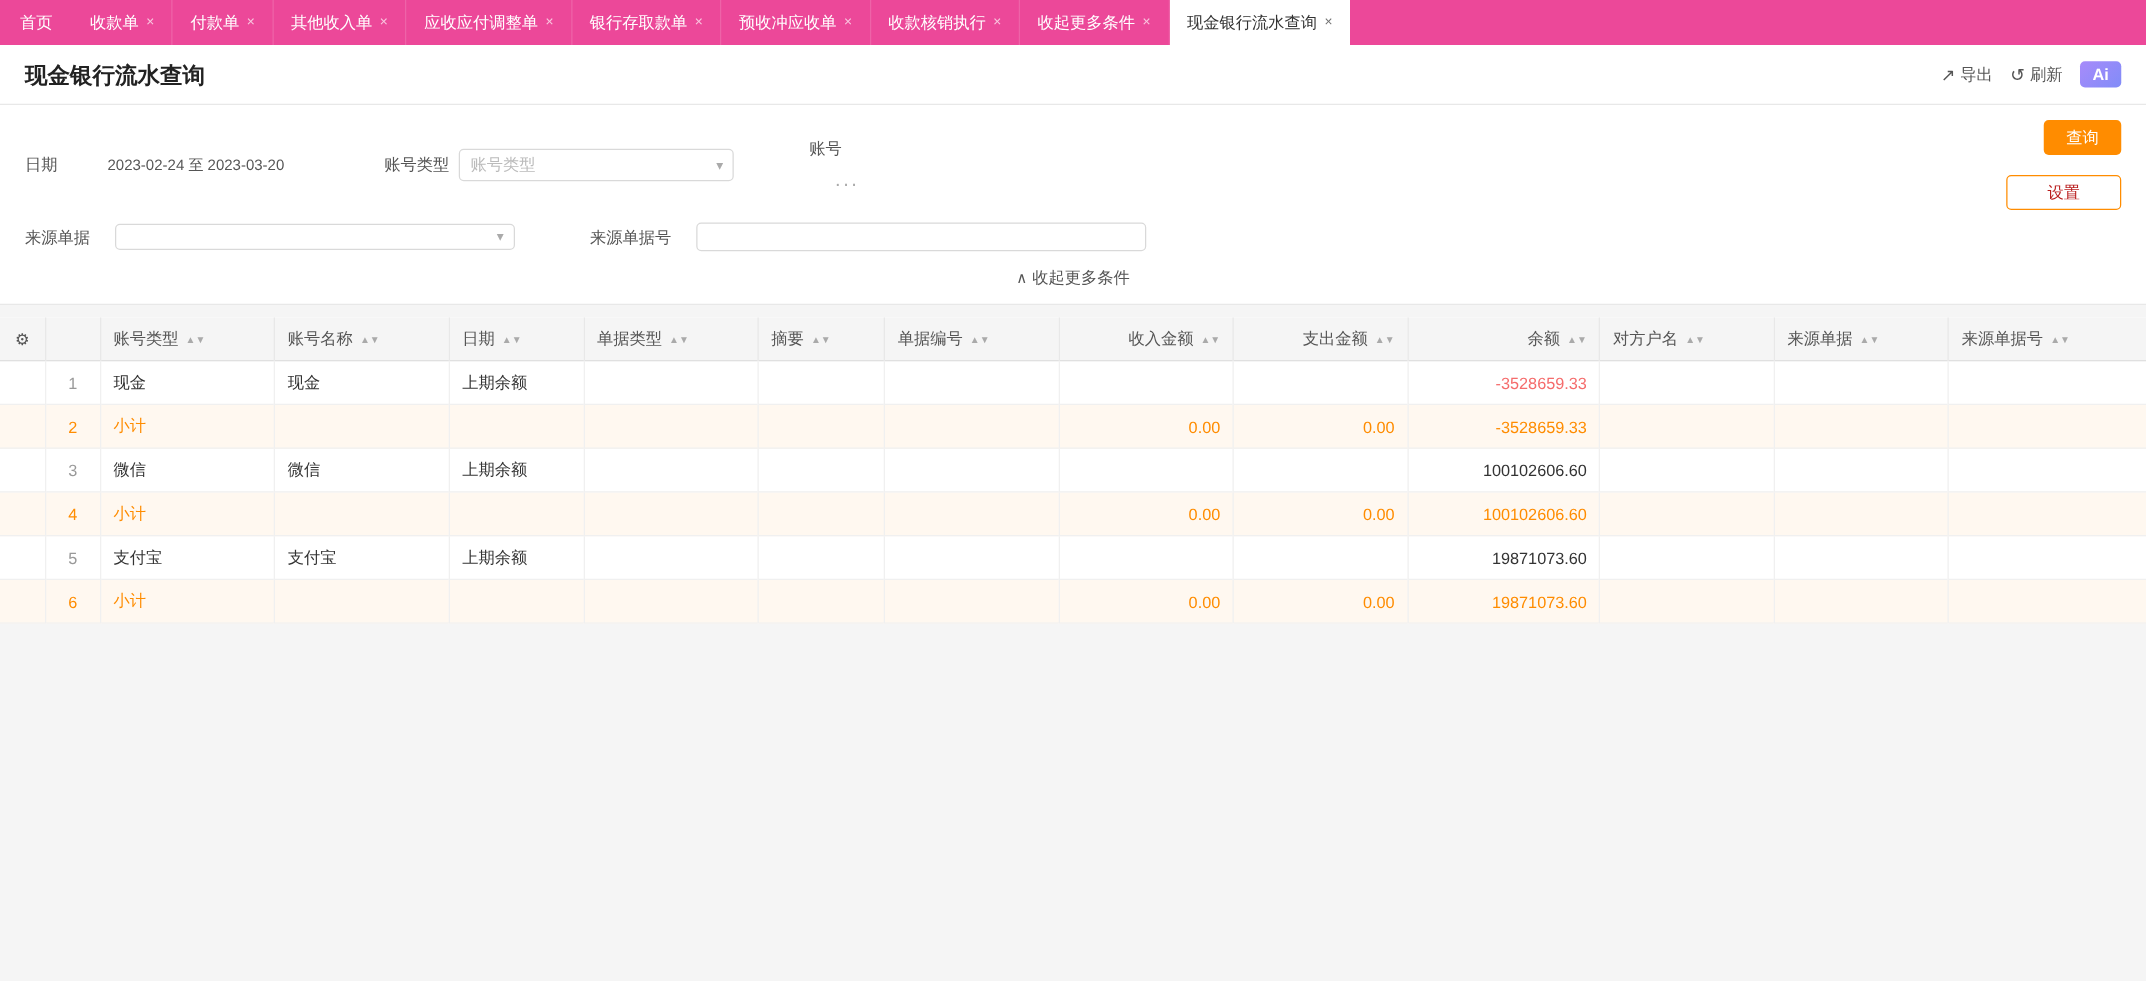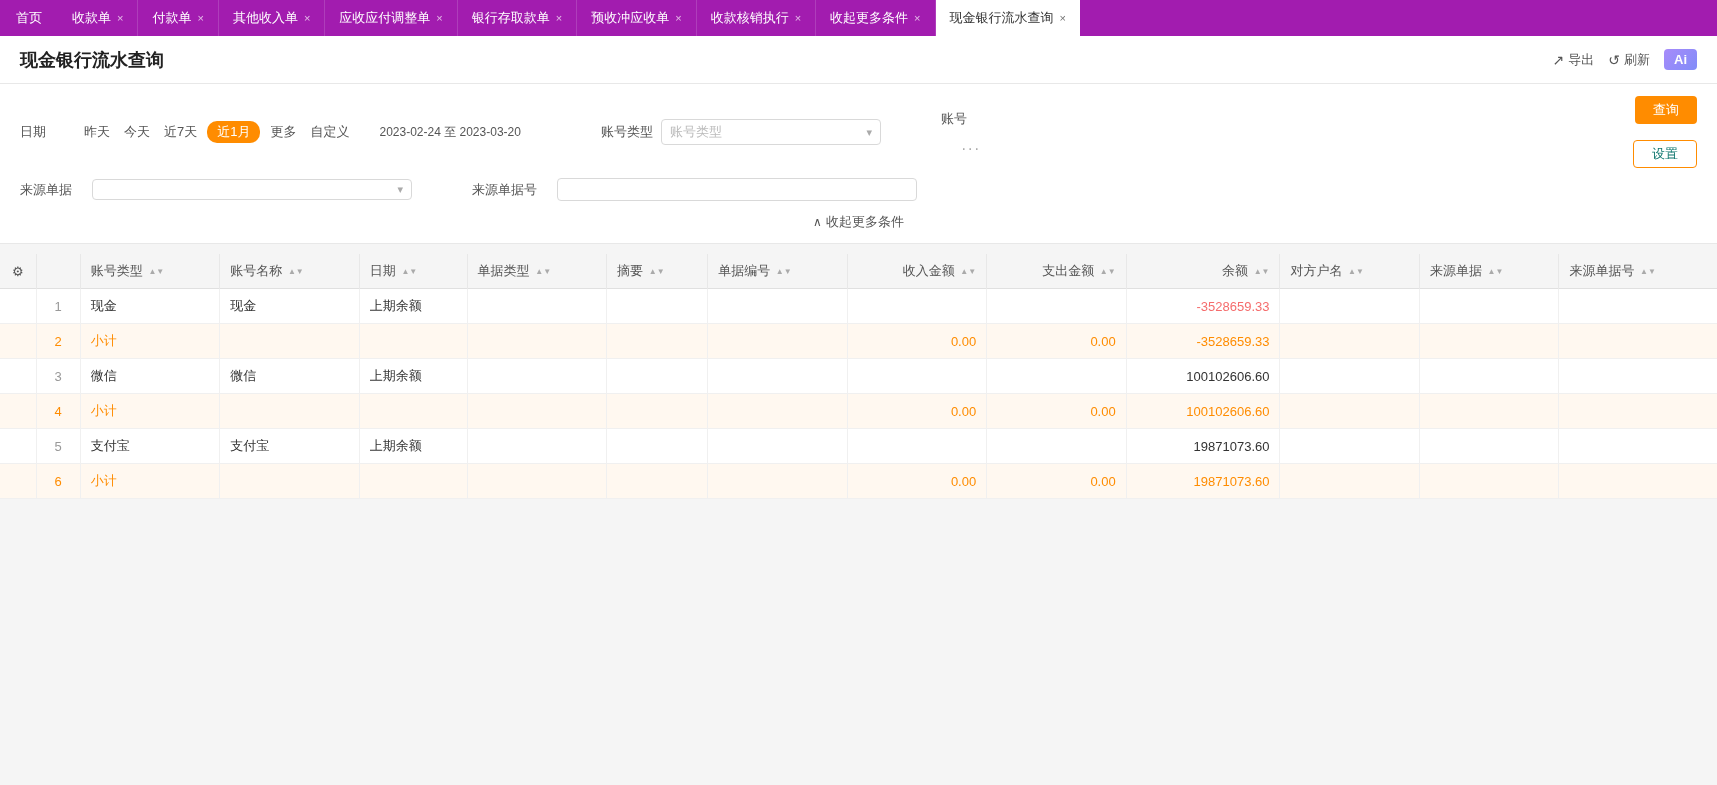--- a/index.html
+++ b/index.html
@@ -1,20 +1,20 @@
 <!DOCTYPE html>
 <html><head>
   <meta charset="utf-8">
   <style>
     * { box-sizing: border-box; margin: 0; padding: 0; }
     body { font-family: "Microsoft YaHei", "PingFang SC", sans-serif; font-size: 12px; background: #f5f5f5; color: #333; }
 
     
     .top-nav {
-      background: #a21caf;
+      background: #ec4899;
       display: flex;
       align-items: center;
       height: 36px;
       padding: 0 0;
       overflow: hidden;
     }
     .nav-item {
       display: flex;
       align-items: center;
       height: 36px;
@@ -153,24 +153,24 @@
       color: #fff;
       border: none;
       border-radius: 4px;
       padding: 5px 18px;
       font-size: 13px;
       cursor: pointer;
       white-space: nowrap;
     }
     .settings-btn {
       background: #fff;
-      color: #0f766e;
+      color: #b91c1c;
       border: 1px solid #ff8c00;
       border-radius: 4px;
-      padding: 4px 18px;
+      padding: 4px 32px;
       font-size: 13px;
       cursor: pointer;
       white-space: nowrap;
     }
     .collapse-bar {
       display: flex;
       justify-content: center;
       align-items: center;
       padding: 4px 0 0 0;
       color: #555;
@@ -297,28 +297,20 @@
     <div class="ai-btn">Ai</div>
   </div>
 </div>
 
 <div class="filter-area">
   <div style="display:flex; gap:0; width:100%;">
     <div style="flex:1;">
 
       <div class="filter-row">
         <span class="filter-label">日期</span>
-        <div class="filter-date-options">
-          <span class="date-opt">昨天</span>
-          <span class="date-opt">今天</span>
-          <span class="date-opt">近7天</span>
-          <span class="date-opt active">近1月</span>
-          <span class="date-opt">更多</span>
-          <span class="date-opt">自定义</span>
-        </div>
         <span class="date-range">2023-02-24 至 2023-03-20</span>
 
         <div style="margin-left:60px; display:flex; align-items:center; gap:8px;">
           <span class="filter-label">账号类型</span>
           <div class="filter-select" style="min-width:220px;">
             <span style="color:#bbb; font-size:13px;">账号类型</span>
             <span class="chevron-down">▾</span>
           </div>
         </div>
 

